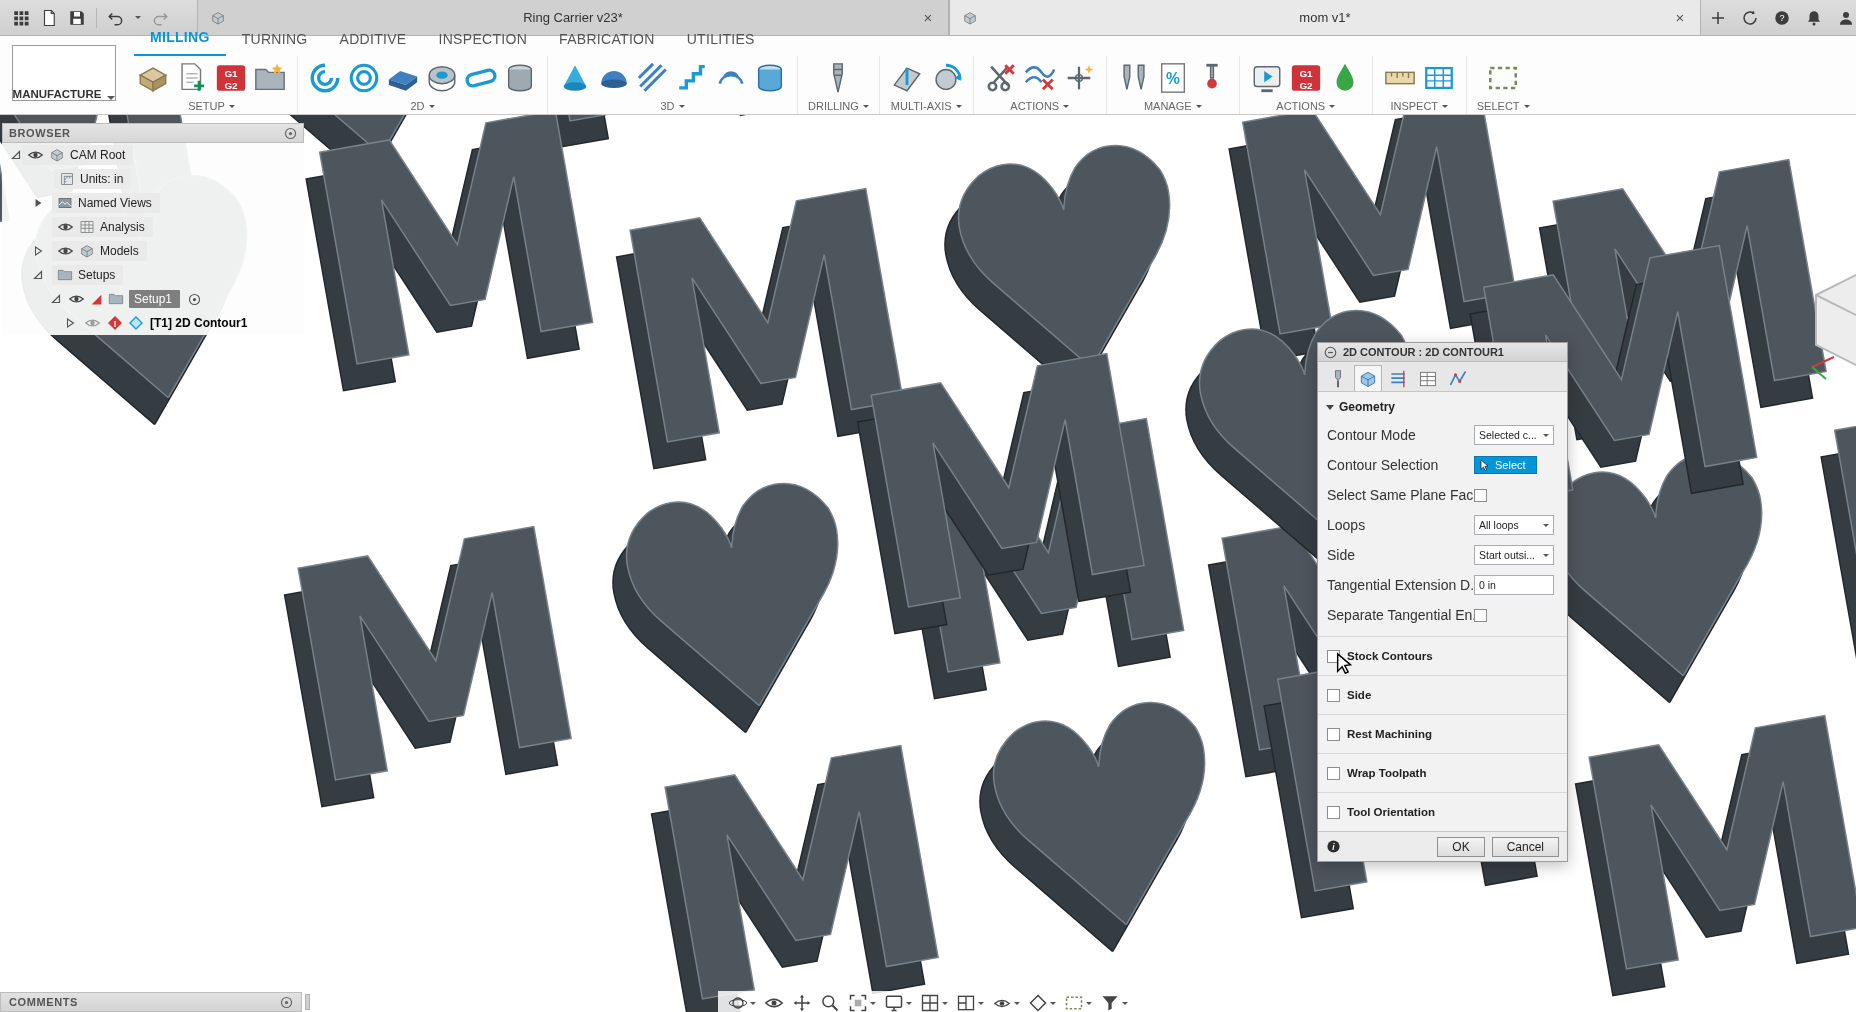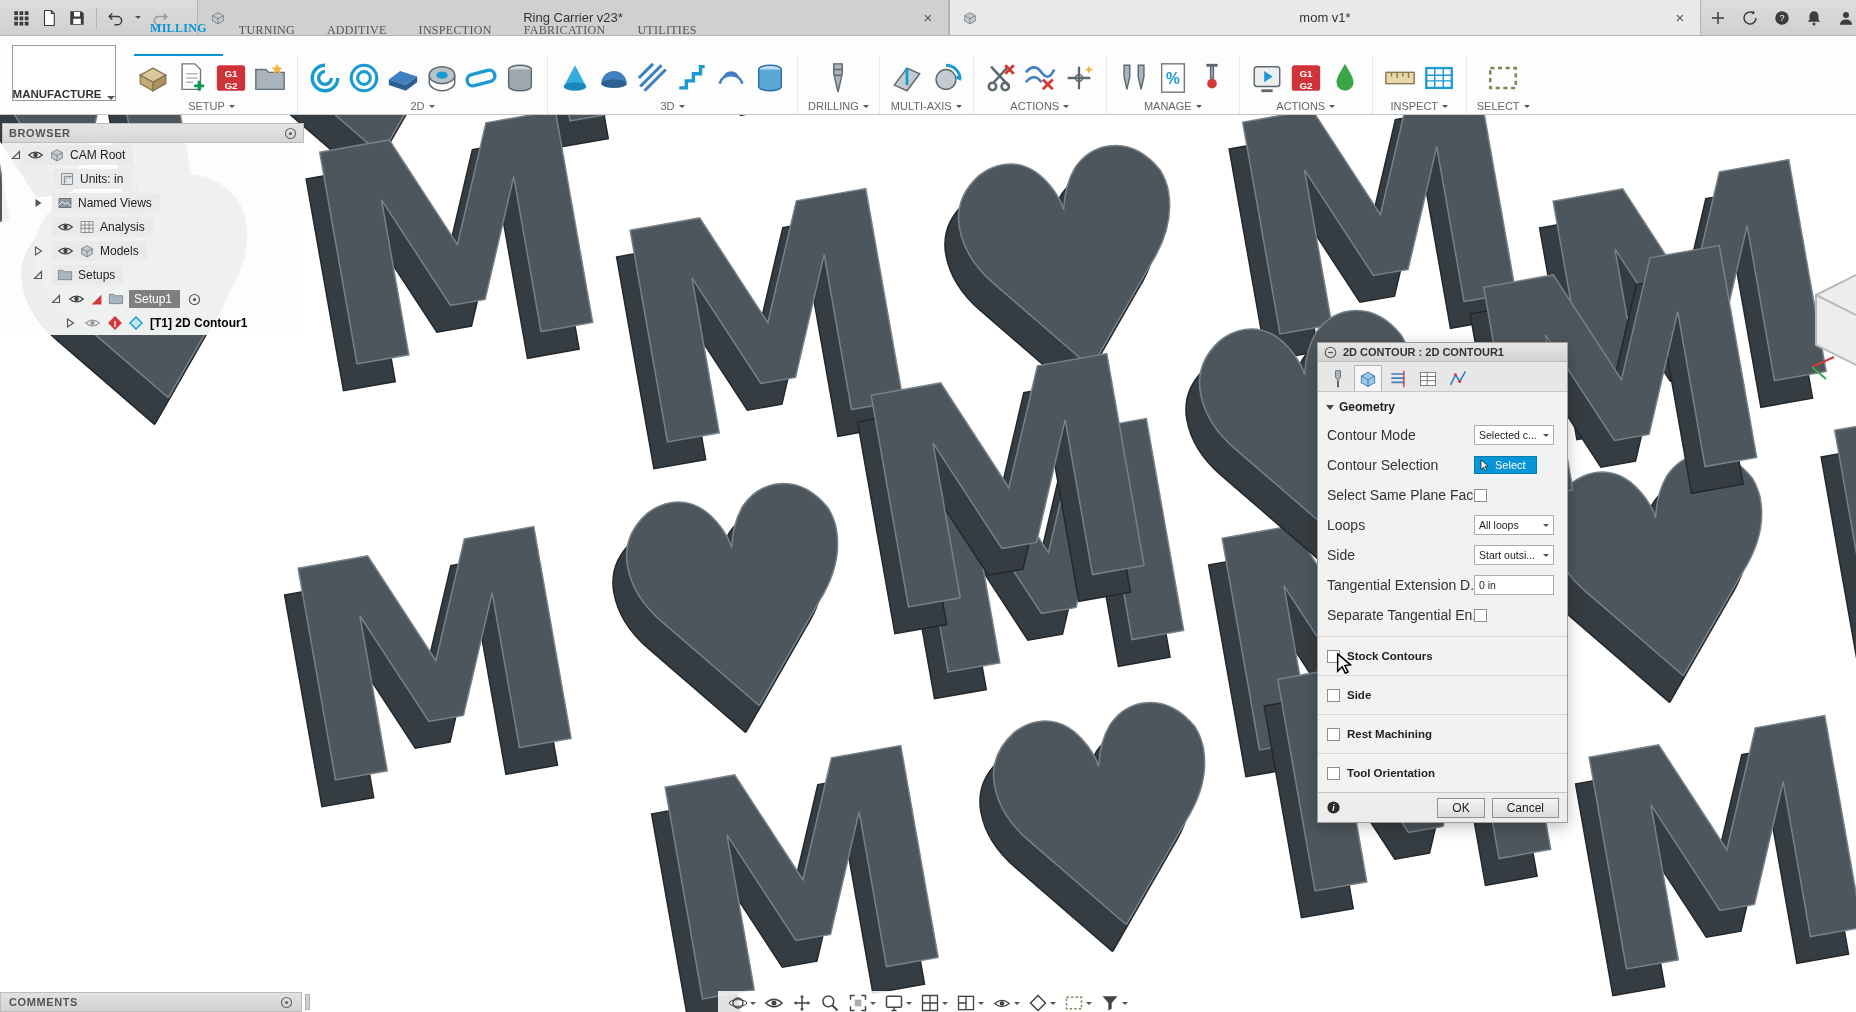--- a/index.html
+++ b/index.html
@@ -29,21 +29,21 @@
   .tab-close { font-size:15px; color:#555; width:16px; text-align:center; cursor:default; }
   .tb-right { display:flex; align-items:center; gap:14px; padding:0 8px; color:#3d3d3d; }
 
   
   .ribbon { position:absolute; top:36px; left:0; width:1856px; height:79px; background:#fdfdfd;
     border-bottom:1px solid #c8c8c8; z-index:40; }
   .workspace-btn { position:absolute; left:12px; top:9px; width:104px; height:56px;
     border:1px solid #9a9a9a; background:#fff; display:flex; align-items:flex-end; justify-content:center;
     gap:6px; font-size:11.5px; font-weight:bold; color:#333; }
   .ribbon-tabs { display:flex; align-items:flex-end; height:20px; padding-left:134px; }
-  .rtab { font-size:12px; color:#555; padding:2px 16px 18px; letter-spacing:.3px;font-family:Liberation Serif, serif; }
+  .rtab { font-size:14px; color:#555; padding:2px 16px 9px; letter-spacing:.3px; }
   .rtab.active { color:#0696d7; font-weight:bold; border-bottom:2px solid #0696d7; }
   .ribbon-main { display:flex; align-items:stretch; height:58px; padding-left:126px; }
   .tgroup { display:flex; flex-direction:column; align-items:center; padding:2px 10px 0;
     border-left:1px solid #e8e8e8; }
   .tgroup:first-child { border-left:none; }
   .ticons { display:flex; align-items:center; gap:5px; height:40px; }
   .ticon { width:34px; height:34px; display:flex; align-items:center; justify-content:center; border-radius:2px; }
   .tlabel { font-size:11px; color:#666; display:flex; align-items:center; gap:4px; padding-top:2px; }
 
   
@@ -1116,20 +1116,24 @@
   <div class="csection">
     <span class="cb"></span>
     <span>Side</span>
   </div>
   <div class="csection">
     <span class="cb"></span>
     <span>Rest Machining</span>
   </div>
   <div class="csection">
     <span class="cb"></span>
+    <span>Wrap Toolpath</span>
+  </div>
+  <div class="csection">
+    <span class="cb"></span>
     <span>Tool Orientation</span>
   </div>
 
   <div class="dlg-footer">
     <span class="ic" style="width:15px;height:15px">
         <svg>
           <use href="#i-info"></use>
         </svg>
       </span>
     <span class="grow"></span>

